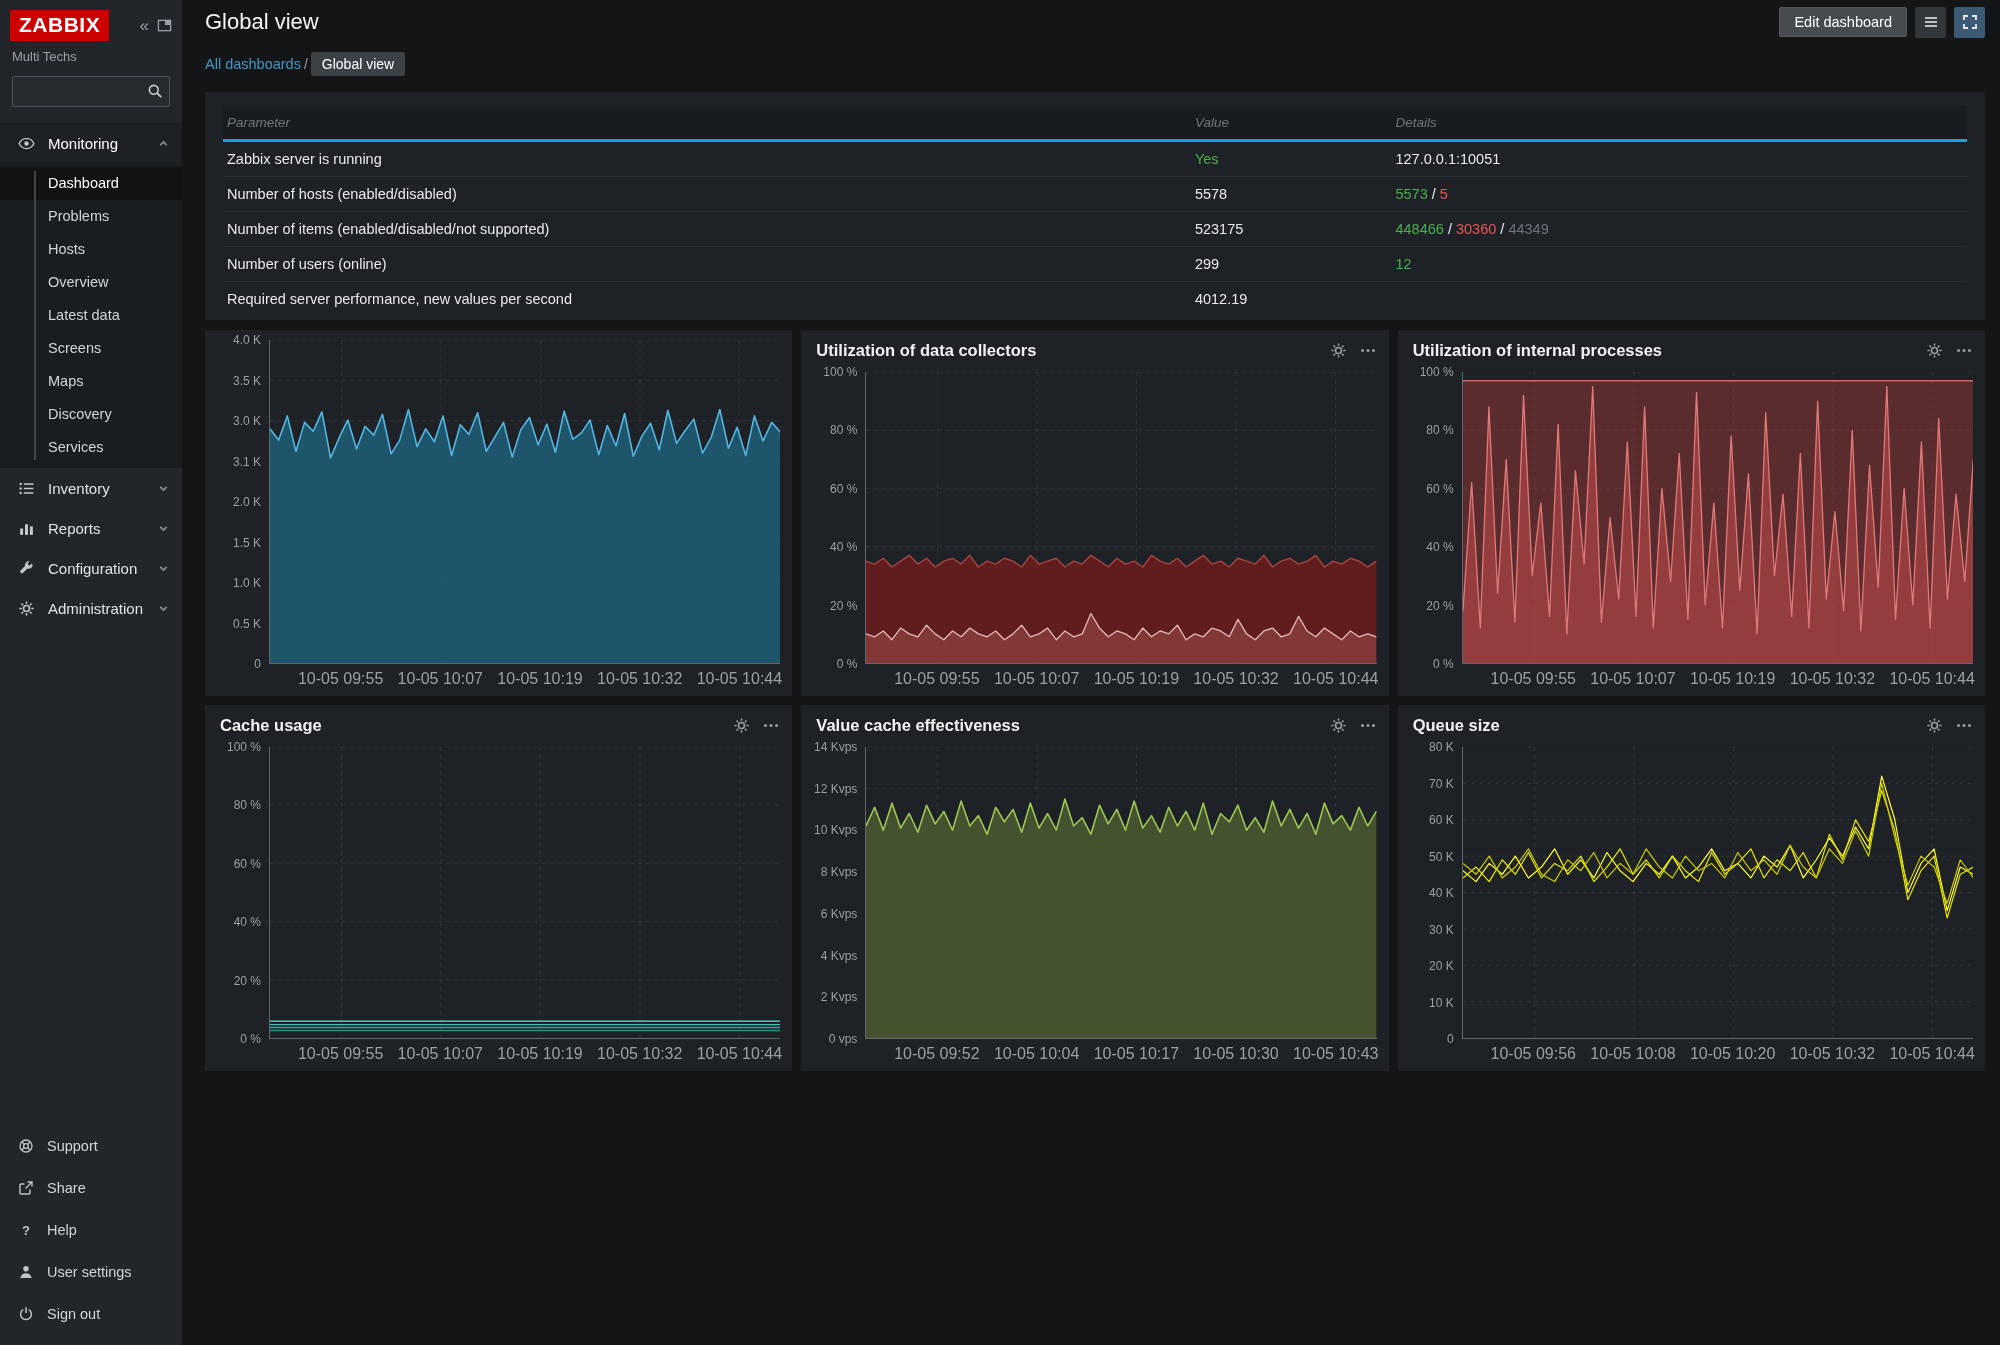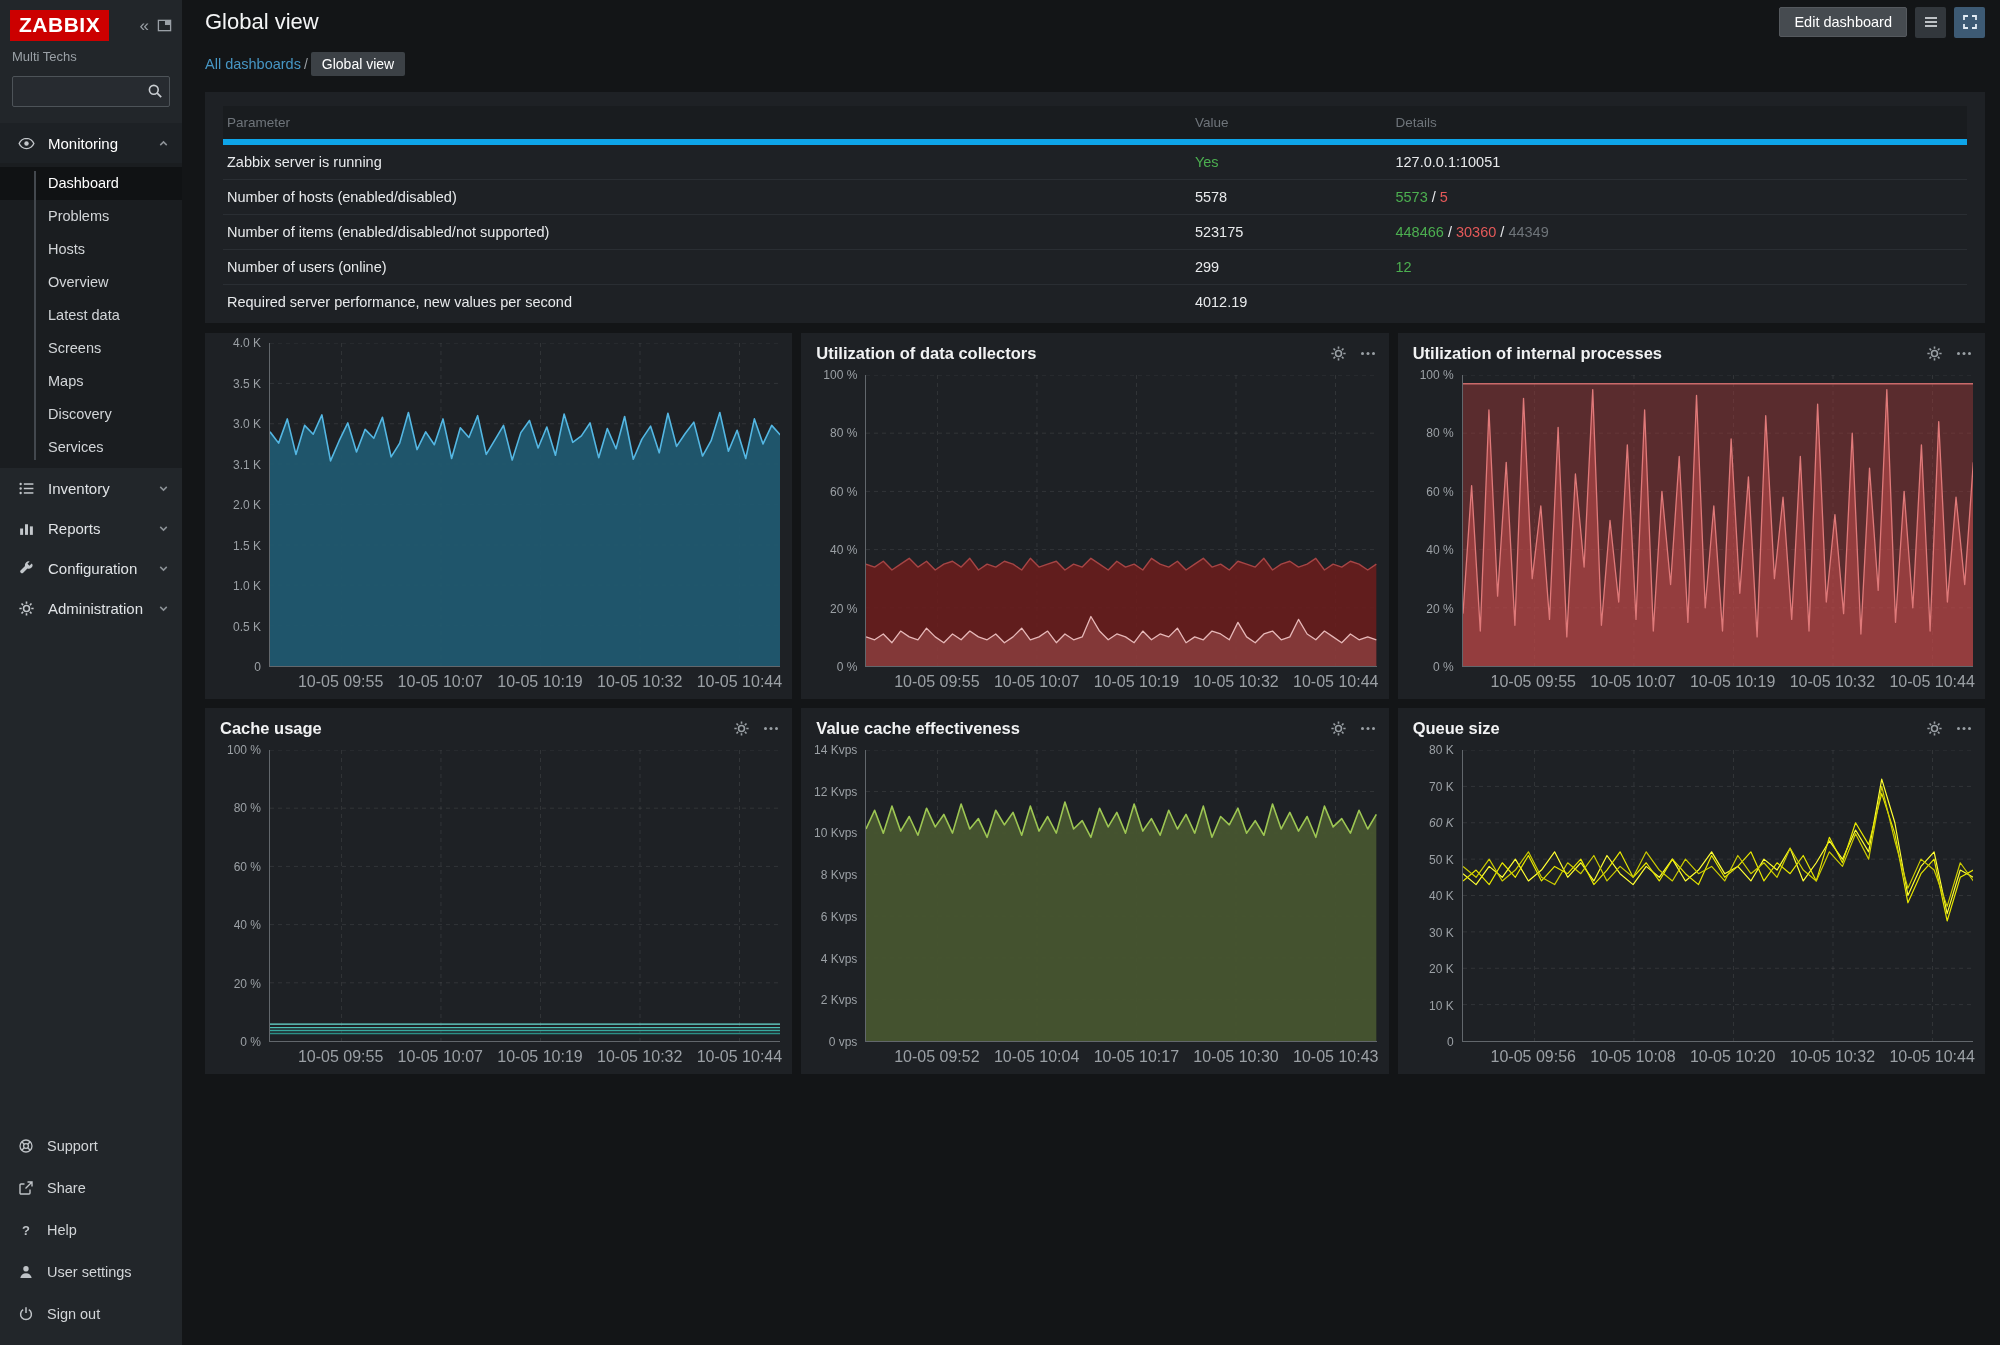--- a/index.html
+++ b/index.html
@@ -57,21 +57,21 @@
 
   .breadcrumb { display:flex; align-items:center; gap:3px; margin:8px 0 16px 0; }
   .breadcrumb a { color:#4796c4; text-decoration:none; font-size:14.5px; cursor:pointer; }
   .crumb-sep { color:#9a9fa4; font-size:14px; }
   .crumb-current { background:#3c4146; color:#fff; font-size:14px; padding:4px 11px; border-radius:2px; }
 
   .panel { background:#1e2125; padding:14px 18px 4px 18px; }
   .panel h2 { font-size:21px; font-weight:400; color:#fff; margin-bottom:14px; }
   table.sysinfo { width:100%; border-collapse:collapse; }
   table.sysinfo th { text-align:left; color:#6f757b; font-size:13.5px; font-weight:400;
-    padding:9px 10px 9px 4px; border-bottom:6px solid #0ea5e9; background:rgba(0,0,0,0.14); }
+    padding:9px 10px 9px 4px; border-bottom:3px solid #0ea5e9; background:rgba(0,0,0,0.14);font-style:italic; }
   table.sysinfo td { color:#e8eaec; font-size:14.5px; padding:9px 10px 9px 4px; border-bottom:1px solid #2a2e33; }
   table.sysinfo tr:last-child td { border-bottom:none; }
   .col-param { width:55.5%; } .col-value { width:11.5%; } .col-details { width:33%; }
 
   .charts-grid { margin-top:10px; display:grid; grid-template-columns:repeat(3,1fr); gap:9px; }
   .widget { background:#1e2125; height:366px; display:flex; flex-direction:column; }
   .widget-header { display:flex; align-items:center; padding:11px 12px 2px 15px; }
   .widget-title { font-size:16.5px; font-weight:700; color:#f1f2f3; }
   .widget-actions { margin-left:auto; display:flex; gap:12px; color:#9aa0a5; }
   .widget-actions .wbtn { background:none; border:none; color:#9aa0a5; cursor:pointer; display:flex; padding:0; }
@@ -624,21 +624,21 @@
           </div>
         </div>
         <div class="chart">
           <div class="yaxis">
             <div class="ytick" style="top: 100%;">0</div>
             <div class="ytick" style="top: 87.5%;">10 K</div>
             <div class="ytick" style="top: 75%;">20 K</div>
             <div class="ytick" style="top: 62.5%;">30 K</div>
             <div class="ytick" style="top: 50%;">40 K</div>
             <div class="ytick" style="top: 37.5%;">50 K</div>
-            <div class="ytick" style="top: 25%; font-style: italic;">60 K</div>
+            <div class="ytick" style="top: 25%;">60 K</div>
             <div class="ytick" style="top: 12.5%;">70 K</div>
             <div class="ytick" style="top: 0%;">80 K</div>
           </div>
           <div class="plotcol">
             <div class="plot">
               <svg viewBox="0 0 1000 1000" preserveAspectRatio="none">
                 <line x1="0" x2="1000" y1="875" y2="875" stroke="rgba(255,255,255,0.09)" stroke-width="1" stroke-dasharray="4 4" vector-effect="non-scaling-stroke"></line>
                 <line x1="0" x2="1000" y1="750" y2="750" stroke="rgba(255,255,255,0.09)" stroke-width="1" stroke-dasharray="4 4" vector-effect="non-scaling-stroke"></line>
                 <line x1="0" x2="1000" y1="625" y2="625" stroke="rgba(255,255,255,0.09)" stroke-width="1" stroke-dasharray="4 4" vector-effect="non-scaling-stroke"></line>
                 <line x1="0" x2="1000" y1="500" y2="500" stroke="rgba(255,255,255,0.09)" stroke-width="1" stroke-dasharray="4 4" vector-effect="non-scaling-stroke"></line>

